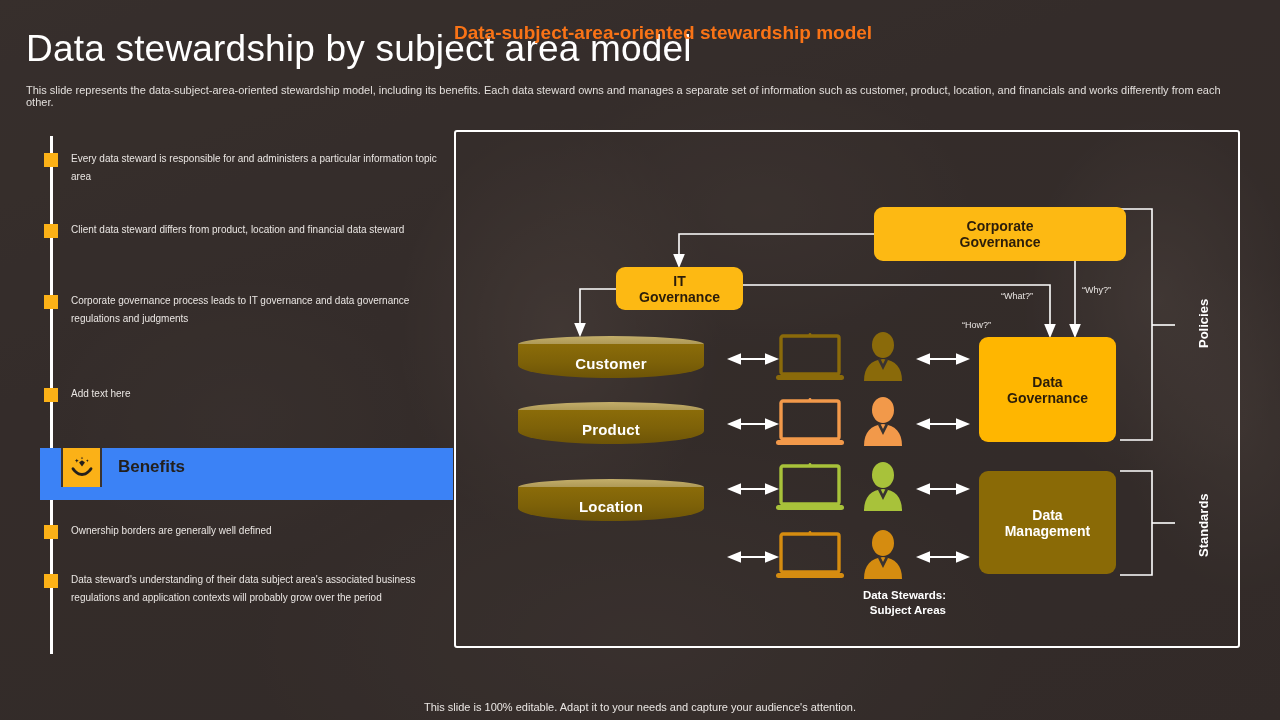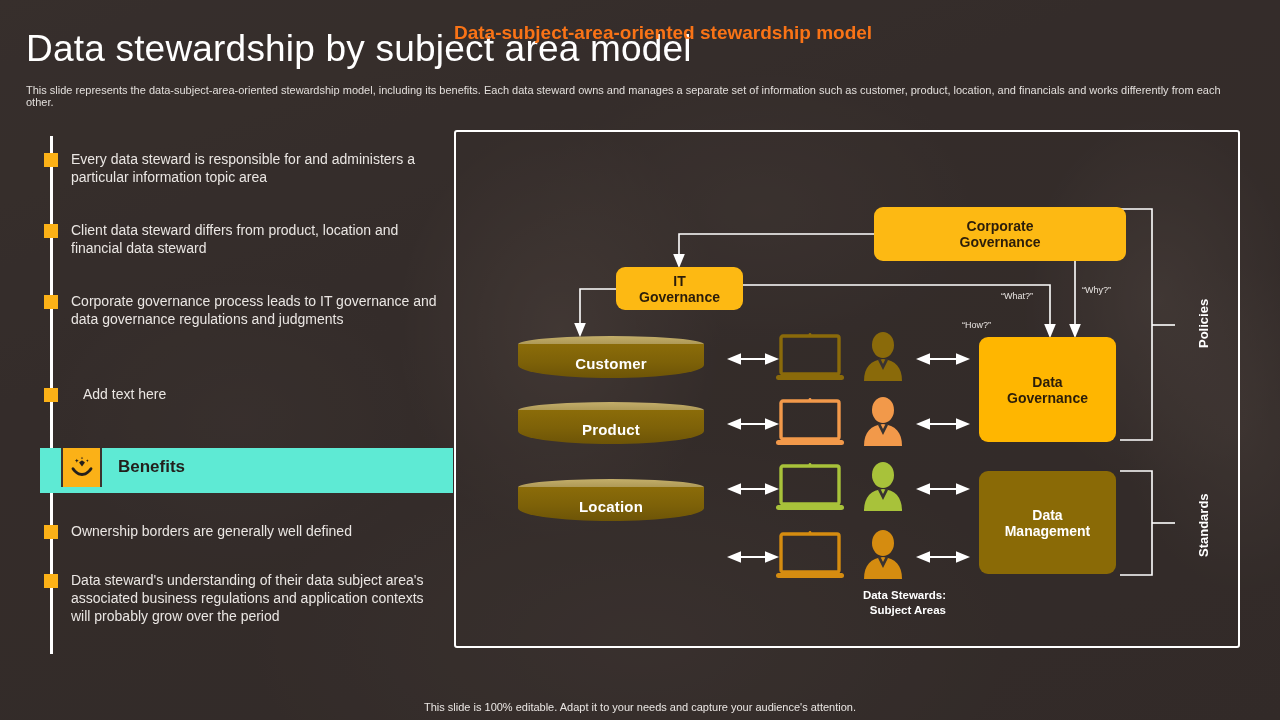--- a/index.html
+++ b/index.html
@@ -46,27 +46,27 @@
   .spine {
     position: absolute; left: 50px; top: 8px; width: 3px; height: 518px;
     background: #ffffff;
   }
   .bullet { position: absolute; left: 44px; width: 400px; display: flex; gap: 0; }
   .bullet .marker {
     width: 14px; height: 14px; background: #FBB117; flex: 0 0 14px;
     margin-top: 3px;
   }
   .bullet .btext {
-    margin-left: 13px; font-size: 14px; line-height: 18px; color: #eae6e3;
+    margin-left: 13px; font-size: 10px; line-height: 18px; color: #eae6e3;
   }
 
   
   .benefits-bar {
-    position: absolute; left: 40px; top: 320px; width: 413px; height: 45px;
-    background: #5eead4;
+    position: absolute; left: 40px; top: 320px; width: 413px; height: 52px;
+    background: #3b82f6;
     padding-left: 32px;
   }
   .benefits-icon {
     position: absolute; left: 21px; top: 0; width: 41px; height: 39px;
     background: #FBB117; display: flex; align-items: center; justify-content: center;
     border-left: 2px solid #3a3330; border-right: 2px solid #3a3330;
   }
   .benefits-label {
     position: absolute; left: 78px; top: 9px;
     font-size: 17px; font-weight: bold; color: #231f1c;
@@ -159,21 +159,21 @@
     <div class="bullet" style="top:93px;">
       <div class="marker"></div>
       <div class="btext">Client data steward differs from product, location and financial data steward</div>
     </div>
 
     <div class="bullet" style="top:164px;">
       <div class="marker"></div>
       <div class="btext">Corporate governance process leads to IT governance and data governance regulations and judgments</div>
     </div>
 
-    <div class="bullet" style="top:257px;gap:12px;">
+    <div class="bullet" style="top:257px;">
       <div class="marker"></div>
       <div class="btext">Add text here</div>
     </div>
 
     <div class="benefits-bar">
       <div class="benefits-icon">
         <svg width="26" height="26" viewBox="0 0 32 32" aria-hidden="true">
           <g fill="#231f1c">
             <path d="M16 6.5l3.4 3.1-3.4 4.4-3.4-4.4z"></path>
             <path d="M12.4 9.6h7.2l-1.1-1.5h-5z" opacity=".85"></path>

